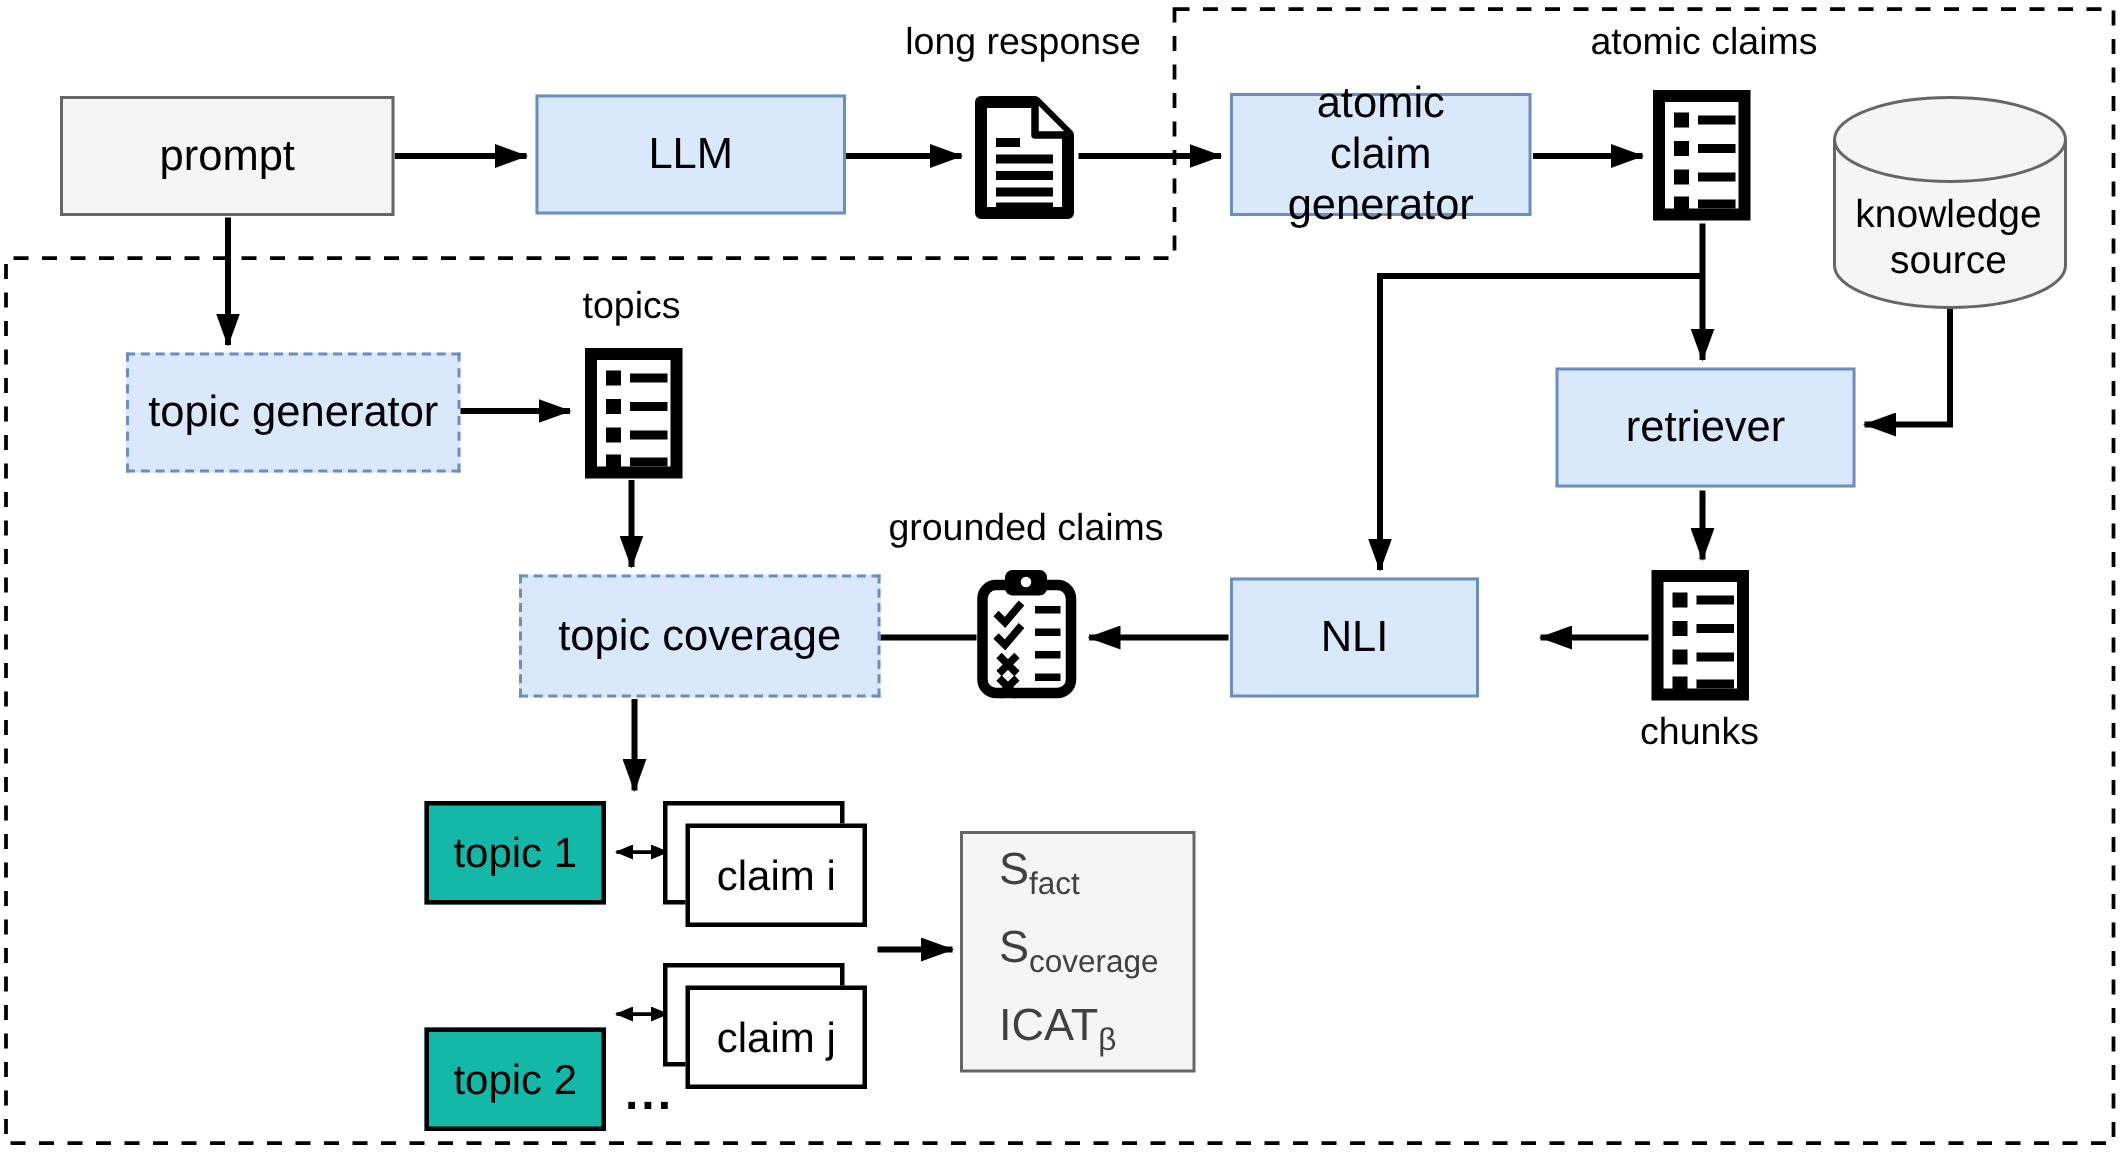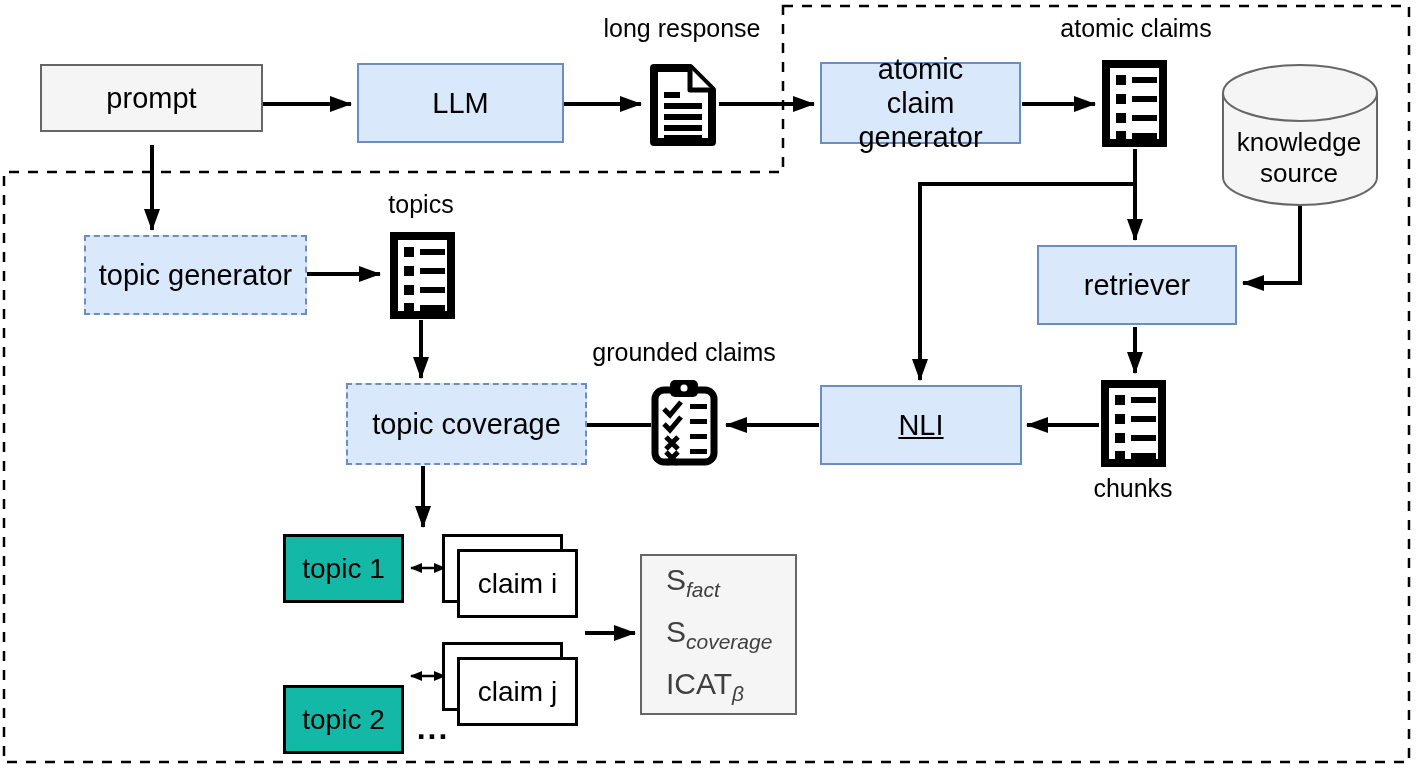--- a/index.html
+++ b/index.html
@@ -26,26 +26,26 @@
     line-height: 1.18;
     color: #000;
     box-sizing: border-box;
     z-index: 2;
   }
   .blue        { background: #dae8fc; border: 2px solid #6c8ebf; }
   .blue-dashed { background: #dae8fc; border: 2px dashed #6c8ebf; margin-left: 44px; }
   .gray        { background: #f5f5f5; border: 2px solid #666666; }
   .plain       { background: #14b8a6; border: 3px solid #000000; }
 
-  #node-prompt          { left: 40px;  top: 64px;  width: 223px; height: 68px; }
+  #node-prompt          { left: 40px;  top: 64px;  width: 223px; height: 80px; }
   #node-llm             { left: 357px; top: 63px;  width: 207px; height: 80px; }
   #node-acg             { left: 820px; top: 62px;  width: 201px; height: 82px; padding: 0 26px; }
   #node-topic-generator { left: 40px;  top: 235px; width: 223px; height: 80px; }
   #node-retriever       { left: 1037px;top: 245px; width: 200px; height: 80px; }
-  #node-nli             { left: 820px; top: 385px; width: 202px; height: 80px; text-decoration: underline; }
+  #node-nli             { left: 820px; top: 385px; width: 166px; height: 80px; }
   #node-topic-coverage  { left: 302px; top: 383px; width: 241px; height: 82px; }
   #node-topic-1         { left: 283px; top: 534px; width: 121px; height: 69px; font-size: 28px; }
   #node-topic-2         { left: 283px; top: 642px; width: 121px; height: 69px; font-size: 28px; margin-top: 43px; }
 
   .stack { position: absolute; z-index: 2; }
   #stack-claim-i { left: 442px; top: 534px; width: 136px; height: 94px; }
   #stack-claim-j { left: 442px; top: 642px; width: 136px; height: 84px; padding-left: 48px; }
   .stack .back  { position: absolute; left: 0; top: 0; width: 121px; height: 69px; background: #fff; border: 3px solid #000; box-sizing: border-box; }
   .stack .front { position: absolute; left: 15px; top: 15px; width: 121px; height: 69px; background: #fff; border: 3px solid #000; box-sizing: border-box;
                   display: flex; align-items: center; justify-content: center; font-size: 28px; color: #000; }
@@ -82,21 +82,21 @@
   #scores-box {
     position: absolute;
     left: 640px; top: 554px; width: 157px; height: 161px;
     background: #f5f5f5; border: 2px solid #666666;
     box-sizing: border-box;
     display: flex; flex-direction: column; justify-content: center;
     gap: 13px; padding-left: 24px;
     color: #404040; font-size: 30px;
     z-index: 2;
   }
-  #scores-box sub { font-size: 21px; font-style: italic; }
+  #scores-box sub { font-size: 21px; }
 
   .flow  { stroke: #000; stroke-width: 4; fill: none; }
   .flow2 { stroke: #000; stroke-width: 2.5; fill: none; }
   .glyph-stroke { stroke: #000; stroke-width: 5; fill: none; }
 </style>
 </head>
 <body>
 
 <div class="canvas">
 

